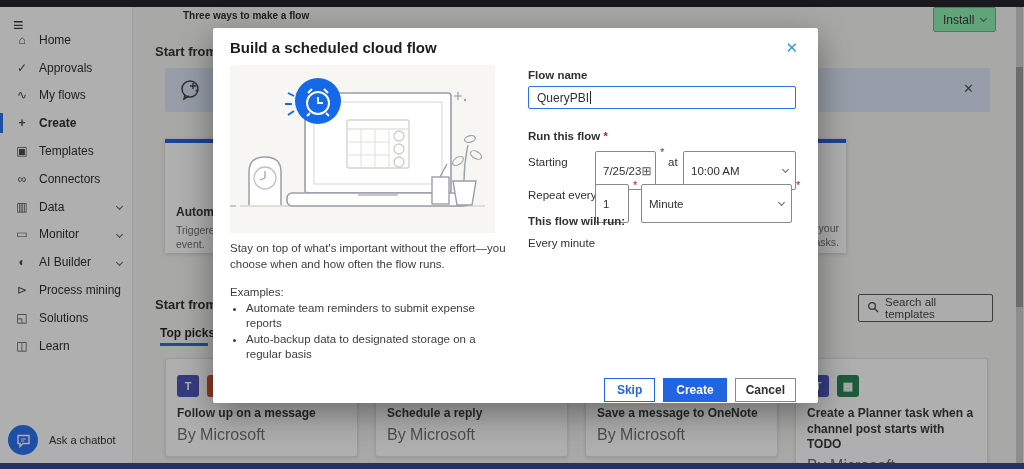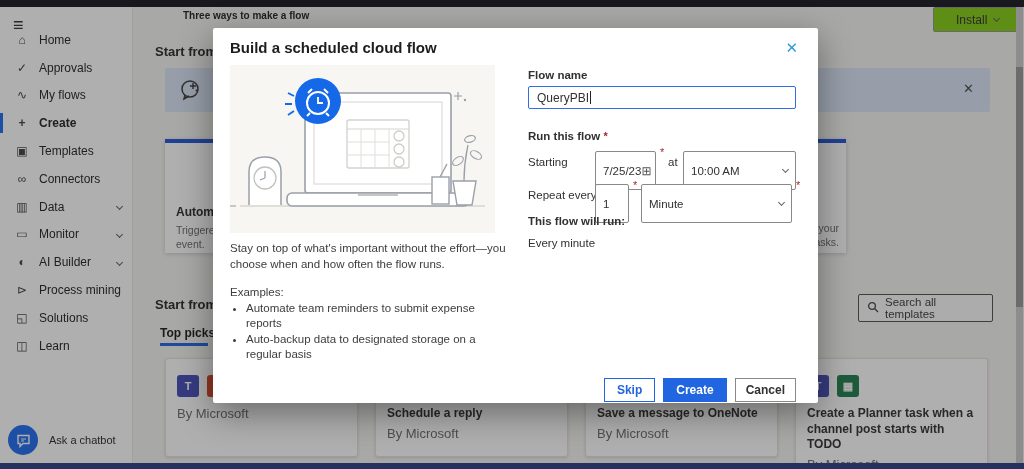--- a/index.html
+++ b/index.html
@@ -18,21 +18,21 @@
   .menu-item .glyph { width:16px; margin-right:9px; font-size:12px; color:#424242; text-align:center; flex:0 0 16px; }
   .menu-item.selected { font-weight:bold; }
   .menu-item.selected::before { content:""; position:absolute; left:0; top:4px; bottom:4px; width:3px; background:#1f6cf0; }
   .menu-item .chev { margin-left:auto; width:5px; height:5px; border-right:1.4px solid #5f5d5b; border-bottom:1.4px solid #5f5d5b; transform:rotate(45deg); }
   .chatbot { position:absolute; bottom:14px; left:8px; display:flex; align-items:center; gap:11px; cursor:pointer; }
   .chatbot-circle { width:30px; height:30px; border-radius:50%; background:#1f6cf0; display:flex; align-items:center; justify-content:center; }
   .chatbot-label { font-size:11px; color:#2b2b2b; }
 
   
   .page-title { position:absolute; left:155px; top:10px; font-size:10px; font-weight:bold; color:#252525;margin-left:28px; }
-  .install-btn { position:absolute; left:933px; top:7px; height:25px; padding:0 22px; background:#84cc16; border:1px solid #95938f; border-radius:2px; display:flex; align-items:center; gap:7px; font-size:12px; color:#323130; cursor:pointer; }
+  .install-btn { position:absolute; left:933px; top:7px; height:25px; padding:0 9px; background:#86efac; border:1px solid #95938f; border-radius:2px; display:flex; align-items:center; gap:7px; font-size:12px; color:#323130; cursor:pointer; }
   .install-btn .chev { width:5px; height:5px; border-right:1.3px solid #5f5d5b; border-bottom:1.3px solid #5f5d5b; transform:rotate(45deg); margin-top:-3px; }
 
   .section-label-1 { position:absolute; left:155px; top:44px; font-size:13px; font-weight:bold; color:#2a2a2a; }
   .banner { position:absolute; left:165px; top:68px; width:825px; height:44px; background:#dbe5f6; border-radius:2px; }
   .banner-icon { position:absolute; left:14px; top:10px; }
   .banner-close { position:absolute; right:16px; top:13px; font-size:13px; color:#4a4a4a; cursor:pointer; }
 
   .bg-card { position:absolute; background:#ffffff; border-top:4px solid #2257d8; box-shadow:0 1px 4px rgba(0,0,0,.18); }
   .bg-card-left  { left:165px; top:139px; width:193px; height:114px; }
   .bg-card-right { left:700px; top:139px; width:146px; height:114px; }
@@ -42,21 +42,21 @@
 
   .section-label-2 { position:absolute; left:155px; top:297px; font-size:13px; font-weight:bold; color:#2a2a2a; }
   .tab-top-picks { position:absolute; left:160px; top:326px; font-size:12px; font-weight:bold; color:#1c1c1c; cursor:pointer; }
   .tab-underline { position:absolute; left:160px; top:343px; width:48px; height:3px; background:#2266e3; }
   .search-box { position:absolute; left:858px; top:294px; width:135px; height:28px; background:#fbfbfa; border:1px solid #55524e; border-radius:2px; display:flex; align-items:center; gap:6px; padding:0 8px; font-size:11.5px; color:#3a3a3a; cursor:text; }
 
   .tpl-card { position:absolute; top:358px; width:193px; height:99px; background:#ffffff; border:1px solid #e4e2df; border-radius:3px; box-shadow:0 1px 3px rgba(0,0,0,.12); padding:16px 11px 0 11px; }
   .tpl-icons { display:flex; gap:8px; height:22px; margin-bottom:9px; }
   .tpl-icon { width:22px; height:22px; border-radius:3px; color:#fff; font-size:11px; font-weight:bold; display:flex; align-items:center; justify-content:center; }
   .tpl-title { font-size:12px; font-weight:bold; color:#323130; line-height:1.3; }
-  .tpl-by { font-size:13px; color:#6b6b6b; margin-top:4px; }
+  .tpl-by { font-size:16px; color:#6b6b6b; margin-top:4px; }
   .icon-teams { background:#464eb8; }
   .icon-office { background:#d24726; }
   .icon-planner { background:#217e4d; }
 
   .scrollbar { position:absolute; right:1px; top:7px; bottom:0; width:7px; background:#cbcbcb; z-index:1; }
   .scroll-thumb { position:absolute; top:60px; height:240px; width:7px; background:#989898; cursor:grab; }
 
   
   .overlay { position:absolute; inset:0; background:rgba(25,25,25,0.35); z-index:5; }
 
@@ -202,20 +202,21 @@
         <path d="M7.8 7.8 L11 11" stroke="#444" stroke-width="1.3"></path>
       </svg></span>
   <span>Search all templates</span>
 </div>
 
 <div class="tpl-card" style="left:165px;">
   <div class="tpl-icons">
     <span class="tpl-icon icon-teams">T</span>
     <span class="tpl-icon icon-office">◔</span>
   </div>
+  <div class="tpl-title">Follow up on a message</div>
   <div class="tpl-by">By Microsoft</div>
 </div>
 <div class="tpl-card" style="left:375px;">
   <div class="tpl-icons"></div>
   <div class="tpl-title">Schedule a reply</div>
   <div class="tpl-by">By Microsoft</div>
 </div>
 <div class="tpl-card" style="left:585px;">
   <div class="tpl-icons"></div>
   <div class="tpl-title">Save a message to OneNote</div>

